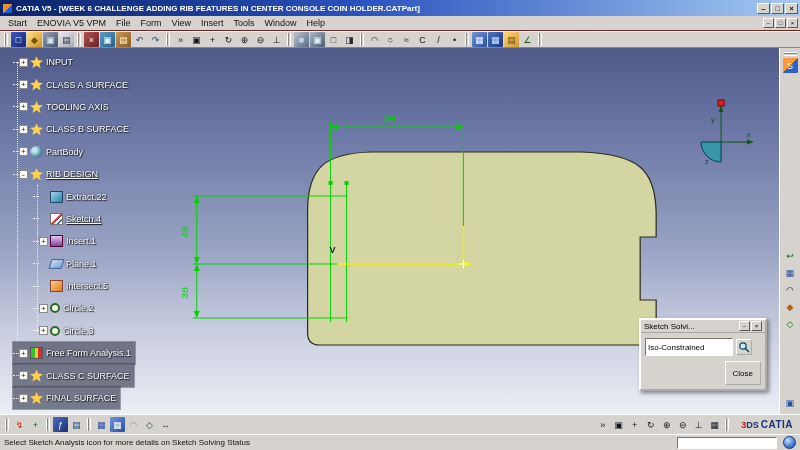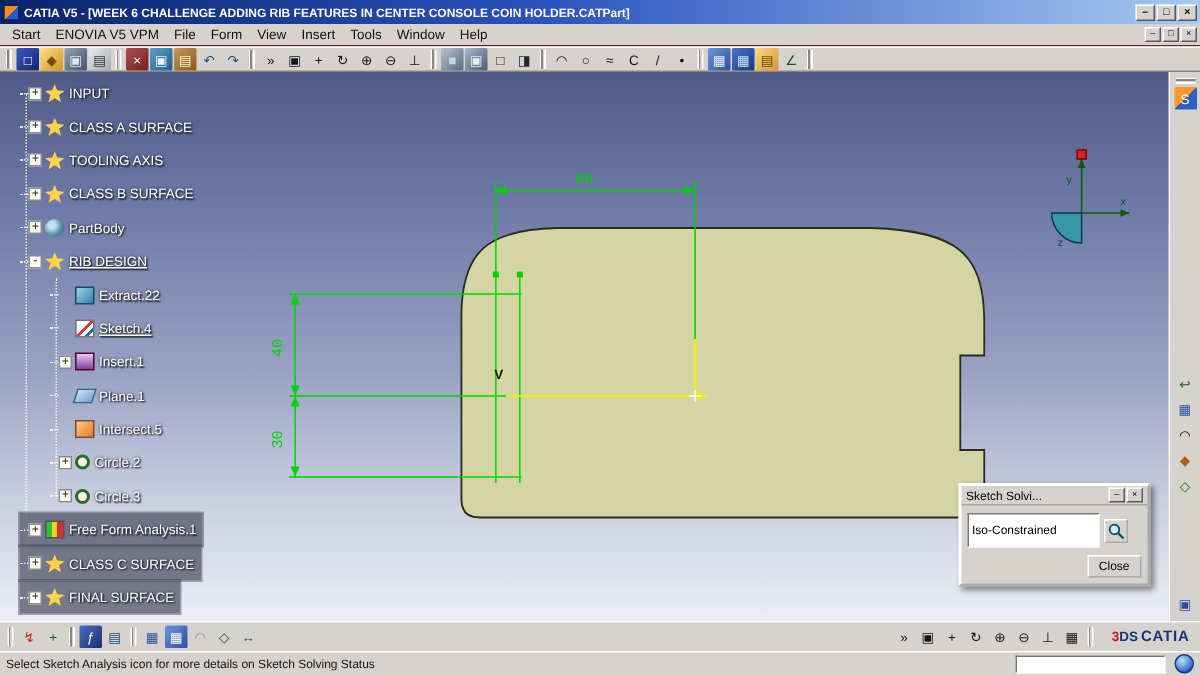--- a/index.html
+++ b/index.html
@@ -82,26 +82,26 @@
   .dialog { position:absolute; right:12px; bottom:23px; width:128px; z-index:5;
     background:#d6d3ce; border:2px outset #fff; box-shadow:2px 2px 4px rgba(0,0,0,.45);
     font-size:8px; }
   .dlg-title { height:13px; display:flex; align-items:center; padding:0 3px;
     border-bottom:1px solid #a9a5a0; color:#000; }
   .dlg-title-text { flex:1; white-space:nowrap; overflow:hidden; }
   .dlg-btn { width:11px; height:10px; flex:none; background:#d6d3ce; border:1px solid;
     border-color:#fff #5a5a5a #5a5a5a #fff; font-size:6px; line-height:8px;
     text-align:center; margin-left:1px; }
   .dlg-body { display:flex; align-items:center; gap:3px; padding:5px 4px 3px 4px; }
-  .status-input { width:88px; height:23px; font-size:8px; font-family:inherit;
+  .status-input { width:88px; height:18px; font-size:8px; font-family:inherit;
     border:1px solid; border-color:#7a766f #fff #fff #7a766f; padding:0 2px; background:#fff; }
   .analysis-btn { width:16px; height:16px; flex:none; background:#d6d3ce;
     border:1px outset #fff; display:flex; align-items:center; justify-content:center; }
   .dlg-footer { text-align:right; padding:2px 4px 4px 4px; }
-  .close-btn { font-size:8px; font-family:inherit; height:15px; padding:0 7px;
+  .close-btn { font-size:8px; font-family:inherit; height:24px; padding:0 7px;
     background:#d6d3ce; border:1px outset #fff; }
 
   
   .toolbar-bottom { height:20px; flex:none; display:flex; align-items:center;
     background:#d6d3ce; border-top:1px solid #fff; padding:0 3px; }
   .bottom-icons { display:flex; align-items:center; gap:1px; flex:1; }
   .logo { display:flex; align-items:baseline; gap:2px; margin:0 4px 0 10px; flex:none; }
   .logo-mark { font-size:9px; font-weight:bold; color:#16327c; }
   .logo-mark::first-letter { color:#cc1020; }
   .logo-text { font-size:10px; font-weight:bold; color:#16327c; letter-spacing:.5px; }

